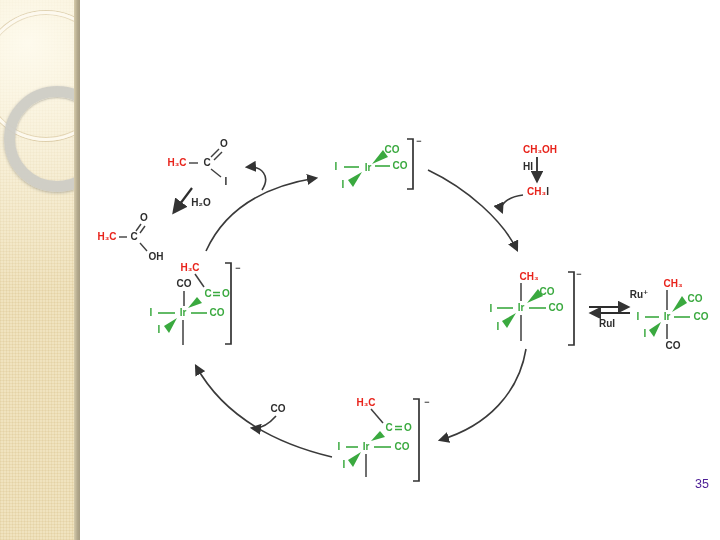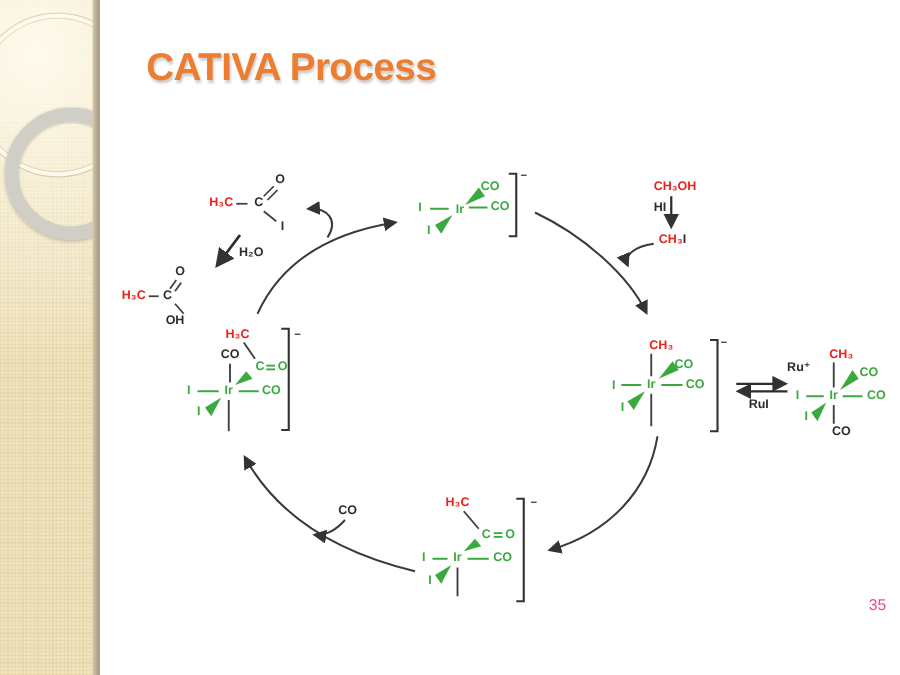--- a/index.html
+++ b/index.html
@@ -19,35 +19,34 @@
   .ring-thick{left:4px;top:86px;width:84px;height:84px;border:11px solid rgba(206,204,197,0.95);
     box-shadow:0 1px 3px rgba(110,110,105,0.45), inset 0 1px 2px rgba(110,110,105,0.4);}
   .title{position:absolute;left:117px;top:36px;margin:0;font-size:31px;font-weight:bold;color:#ED7D31;
     letter-spacing:-0.5px;text-shadow:1px 2px 2px rgba(130,130,130,0.4);}
   .diagram{position:absolute;left:0;top:0;width:720px;height:540px;}
   .lbl{position:absolute;transform:translate(-50%,-50%);font-size:10px;font-weight:bold;line-height:1;white-space:nowrap;}
   .r{color:#E8231B;}
   .g{color:#3AA93F;}
   .k{color:#2D2D2D;}
   .charge{font-size:9px;color:#333;font-weight:bold;}
-  .page-number{position:absolute;right:11px;top:477px;font-size:12.5px;color:#ec4899;}
+  .page-number{position:absolute;right:11px;top:477px;font-size:12.5px;color:#4c1d95;}
   svg{position:absolute;left:0;top:0;}
 </style>
 </head>
 <body>
 
 <div class="slide">
 
   <aside class="sidebar">
     <div class="ring ring-thin"></div>
     <div class="ring ring-thick"></div>
     <div class="sidebar-edge"></div>
   </aside>
 
-  <h1 class="title">CATIVA Process</h1>
 
   <div class="diagram">
 
     <svg width="720" height="540" viewBox="0 0 720 540">
       <defs>
         <marker id="ah" viewBox="0 0 10 10" refX="8" refY="5" markerWidth="7" markerHeight="7" orient="auto-start-reverse">
           <path d="M0,0 L10,5 L0,10 z" fill="#333"></path>
         </marker>
       </defs>
 
@@ -134,21 +133,21 @@
 
     <span class="lbl r" style="left:177px;top:163px">H₃C</span>
     <span class="lbl k" style="left:207px;top:163px">C</span>
     <span class="lbl k" style="left:224px;top:144px">O</span>
     <span class="lbl k" style="left:226px;top:182px">I</span>
     <span class="lbl k" style="left:201px;top:203px">H₂O</span>
 
     <span class="lbl r" style="left:107px;top:237px">H₃C</span>
     <span class="lbl k" style="left:134px;top:237px">C</span>
     <span class="lbl k" style="left:144px;top:218px">O</span>
-    <span class="lbl k" style="left:140px;top:257px">OH</span>
+    <span class="lbl k" style="left:156px;top:257px">OH</span>
 
     <span class="lbl r" style="left:540px;top:150px">CH₃OH</span>
     <span class="lbl k" style="left:528px;top:167px">HI</span>
     <span class="lbl" style="left:538px;top:192px"><span class="r">CH₃</span><span class="k">I</span></span>
 
     <span class="lbl k" style="left:278px;top:409px">CO</span>
     <span class="lbl k" style="left:639px;top:295px">Ru⁺</span>
     <span class="lbl k" style="left:607px;top:324px">RuI</span>
 
     <span class="lbl g" style="left:336px;top:167px">I</span>

